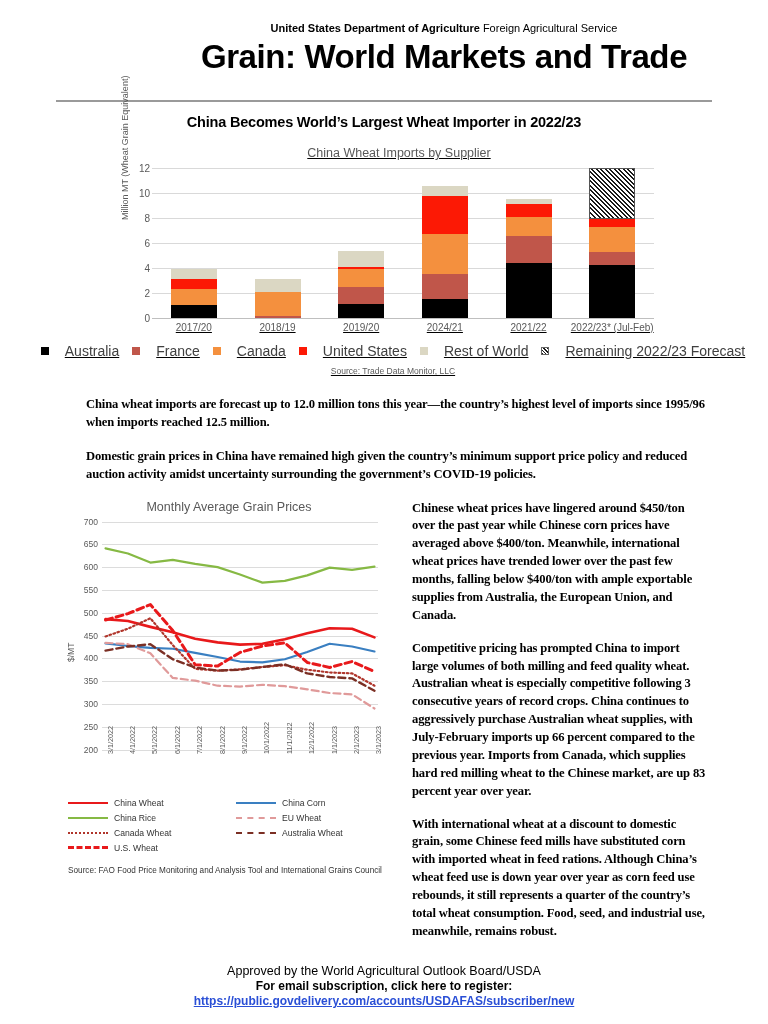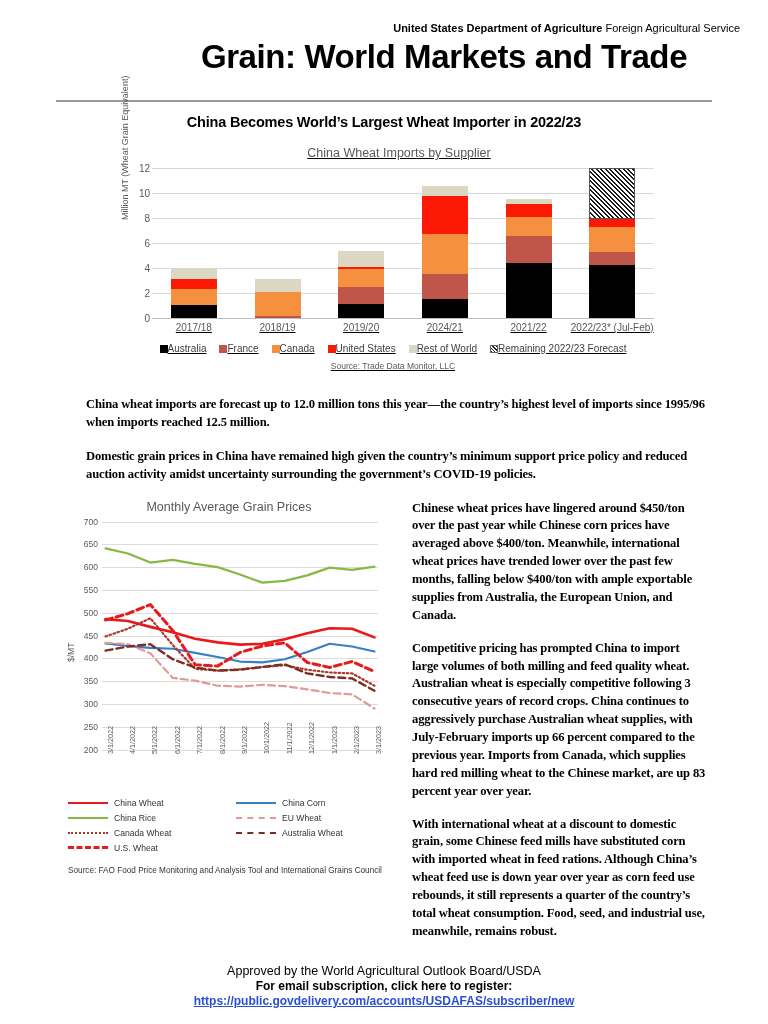--- a/index.html
+++ b/index.html
@@ -32,21 +32,21 @@
     background: #ffffff; border-radius: 0 0 60% 40%;
   }
   .logo-field::after {
     content: ""; position: absolute; left: -10px; top: 1px; width: 120px; height: 14px;
     background: #ffffff; border-radius: 0 0 70% 50%;
     transform: rotate(-4deg);
   }
   .logo-date { font-size: 10.5px; margin-top: 3px; color: #111; }
 
   .header-titles { padding-left: 120px; padding-top: 22px; text-align: center; }
-  .agency-line { font-size: 11px; line-height: 1.2; text-align: right; }
+  .agency-line { font-size: 11px; line-height: 1.2; }
   .agency-line b { font-weight: 700; }
   .agency-line span { font-weight: 400; }
   .main-title {
     font-size: 33px; font-weight: 700; letter-spacing: -0.4px;
     margin-top: 5px; line-height: 1.05;
   }
   .rule { height: 2px; background: #9a9a9a; margin: 6px 28px 0; 
           position: absolute; left: 0; right: 0; top: 94px; }
 
   
@@ -84,21 +84,21 @@
     background-image:
       repeating-linear-gradient(45deg, #1a1a1a 0px, #1a1a1a 1.4px, #ffffff 1.4px, #ffffff 3.2px);
     border: 1px solid #555;
   }
   .bc-xlabels { display: flex; margin: 4px 86px 0 124px; }
   .bc-xlabel { flex: 1; text-align: center; font-size: 10px; color: #595959; }
   .bc-legend {
     display: flex; justify-content: center; align-items: center;
     gap: 13px; margin-top: 10px; padding-left: 18px;
   }
-  .bc-leg { display: flex; align-items: center; gap: 0; font-size: 10px; color: #404040; white-space: nowrap; }
+  .bc-leg { display: flex; align-items: center; gap: 16px; font-size: 14px; color: #404040; white-space: nowrap; }
   .swatch { width: 8px; height: 8px; display: inline-block; }
   .swatch.hatch {
     background-color: #fff;
     background-image: repeating-linear-gradient(45deg, #1a1a1a 0px, #1a1a1a 1px, #fff 1px, #fff 2.4px);
     border: 1px solid #666;
   }
   .chart-source { text-align: center; font-size: 8.5px; color: #5a5a5a; margin-top: 7px; padding-left: 18px; }
 
   
   .body-text {
@@ -231,21 +231,21 @@
               <div class="bc-seg" style="background: rgb(0, 0, 0); bottom: 0%; height: 35.4167%;"></div>
               <div class="bc-seg" style="background: rgb(192, 86, 74); bottom: 35.4167%; height: 8.33333%;"></div>
               <div class="bc-seg" style="background: rgb(244, 144, 62); bottom: 43.75%; height: 16.6667%;"></div>
               <div class="bc-seg" style="background: rgb(252, 25, 5); bottom: 60.4167%; height: 5.41667%;"></div>
               <div class="bc-seg bc-hatch" style="bottom: 65.8333%; height: 34.1667%;"></div>
             </div>
           </div>
         </div>
     </div>
     <div class="bc-xlabels" id="bcXLabels">
-        <div class="bc-xlabel">2017/18</div>
+        <div class="bc-xlabel">2017/20</div>
         <div class="bc-xlabel">2018/19</div>
         <div class="bc-xlabel">2019/20</div>
         <div class="bc-xlabel">2024/21</div>
         <div class="bc-xlabel">2021/22</div>
         <div class="bc-xlabel">2022/23* (Jul-Feb)</div>
       </div>
     <div class="bc-legend" id="bcLegend">
         <div class="bc-leg">
           <span class="swatch" style="background: rgb(0, 0, 0);"></span>
           <span>Australia</span>

